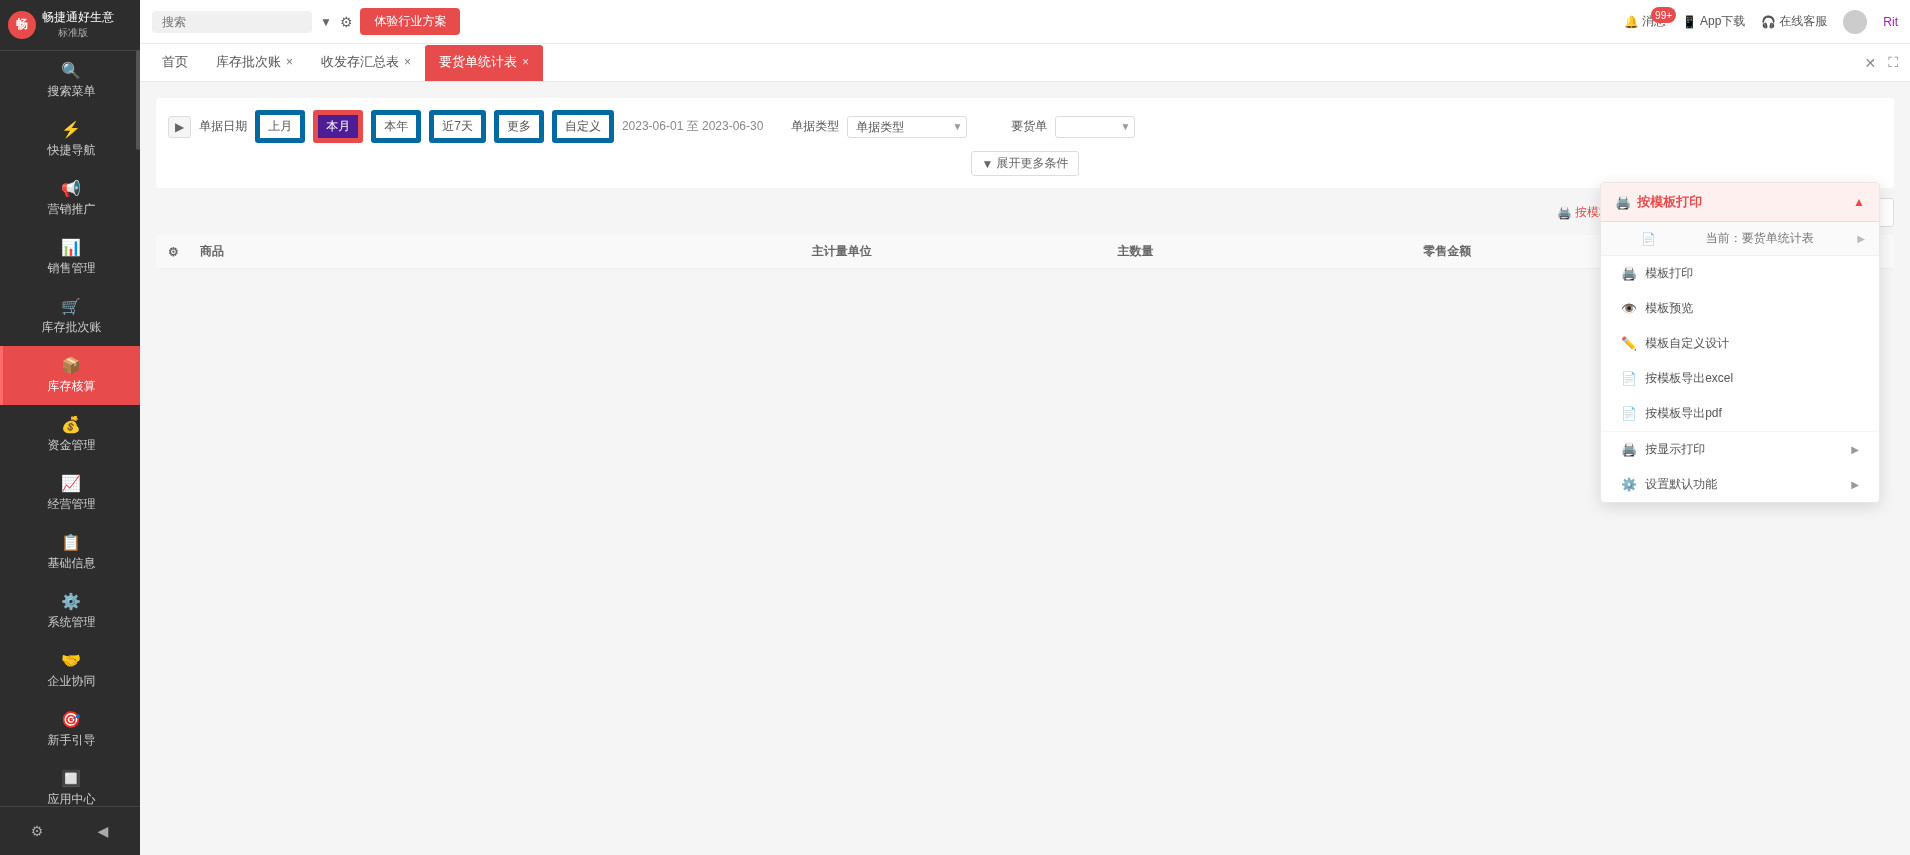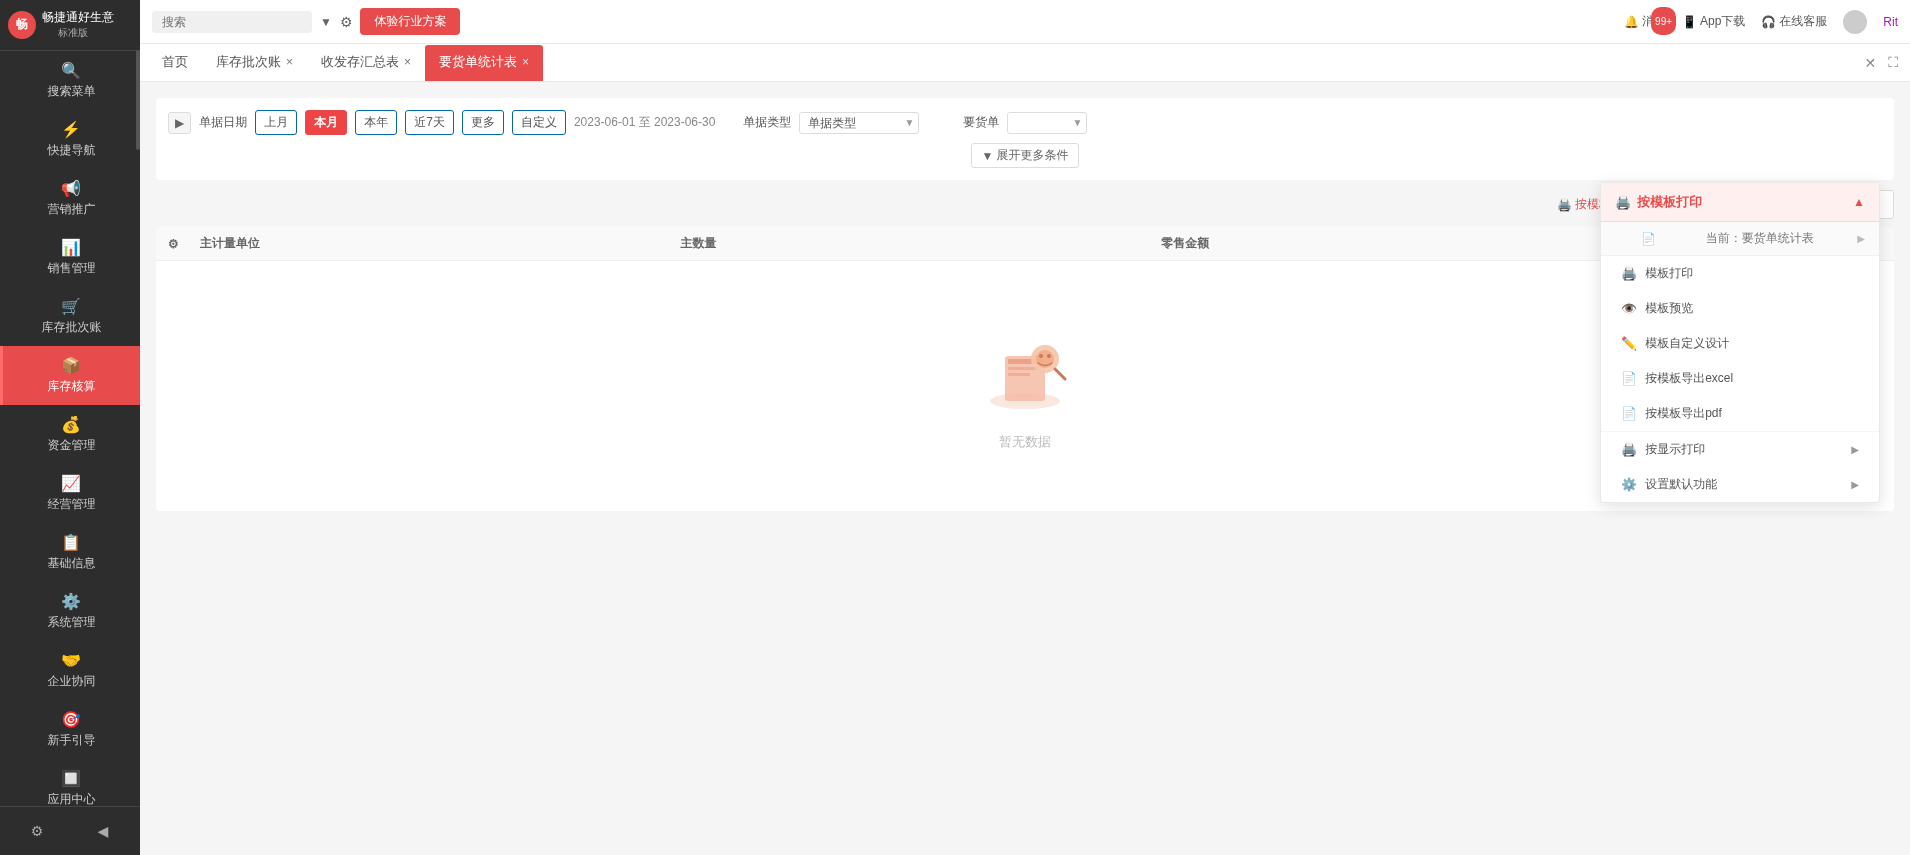--- a/index.html
+++ b/index.html
@@ -124,21 +124,21 @@
       display: flex; align-items: center; gap: 3px; color: #555; font-size: 12px; cursor: pointer; position: relative;
     }
     .badge {
       background: #e84b4b;
       color: #fff;
       border-radius: 10px;
       padding: 0 4px;
       font-size: 10px;
       position: absolute;
       top: -6px; right: -10px;
-      min-width: 16px; height: 28px;
+      min-width: 16px; height: 16px;
       display: flex; align-items: center; justify-content: center;
     }
     .avatar { width: 24px; height: 24px; background: #ccc; border-radius: 50%; }
 
     
     .tabs-bar {
       background: #fff;
       border-bottom: 1px solid #e8e8e8;
       display: flex;
       align-items: center;
@@ -202,23 +202,23 @@
       display: flex;
       align-items: center;
       gap: 8px;
       flex-wrap: wrap;
     }
     .filter-expand-btn {
       background: none; border: 1px solid #ddd; border-radius: 3px; padding: 3px 10px; font-size: 12px; color: #666; cursor: pointer; display: flex; align-items: center; gap: 3px; margin: 0 auto;
     }
     .filter-label { font-size: 12px; color: #555; white-space: nowrap; }
     .filter-date-btn {
-      padding: 3px 8px; border: 1px solid #0369a1; border-radius: 3px; font-size: 12px; cursor: pointer; background: #fff; color: #555;
-    }
-    .filter-date-btn.active { background: #ef4444; color: #fff; border-color: #e84b4b; font-weight: bold; }
+      padding: 3px 8px; border: 5px solid #0369a1; border-radius: 3px; font-size: 12px; cursor: pointer; background: #fff; color: #555;
+    }
+    .filter-date-btn.active { background: #4c1d95; color: #fff; border-color: #e84b4b; }
     .filter-date-range { font-size: 12px; color: #888; }
     .filter-select {
       border: 1px solid #ddd; border-radius: 3px; padding: 3px 20px 3px 8px; font-size: 12px; color: #555; background: #fff; cursor: pointer; min-width: 120px; appearance: none; position: relative;
     }
     .filter-select-wrap {
       position: relative; display: inline-flex; align-items: center;
     }
     .filter-select-wrap .chevron {
       position: absolute; right: 5px; color: #999; font-size: 10px; pointer-events: none;
     }
@@ -541,41 +541,26 @@
       </button>
       <button class="action-btn-primary">查询</button>
       <button class="action-btn-secondary">设置</button>
     </div>
 
     <div class="data-table">
       <div class="table-header">
         <div class="th-settings">
           <span>⚙</span>
         </div>
+        <div class="th-goods">商品</div>
         <div class="th-unit">主计量单位</div>
         <div class="th-qty">主数量</div>
         <div class="th-amount">零售金额</div>
       </div>
 
-      <div class="empty-state">
-        <svg class="empty-icon" viewBox="0 0 100 100">
-          <ellipse cx="50" cy="80" rx="35" ry="8" fill="#f5d0c0" opacity="0.5"></ellipse>
-          <rect x="30" y="35" width="40" height="45" rx="3" fill="#f5b8a0" opacity="0.8"></rect>
-          <rect x="33" y="38" width="34" height="5" rx="1" fill="#e8876a" opacity="0.6"></rect>
-          <rect x="33" y="46" width="28" height="3" rx="1" fill="#e8876a" opacity="0.4"></rect>
-          <rect x="33" y="52" width="22" height="3" rx="1" fill="#e8876a" opacity="0.4"></rect>
-          <circle cx="70" cy="38" r="14" fill="#f5c4a8" opacity="0.9"></circle>
-          <circle cx="70" cy="38" r="9" fill="#f0a882" opacity="0.8"></circle>
-          <line x1="80" y1="48" x2="90" y2="58" stroke="#c87a5a" stroke-width="3" stroke-linecap="round"></line>
-          <circle cx="66" cy="35" r="2" fill="#c87a5a"></circle>
-          <circle cx="74" cy="35" r="2" fill="#c87a5a"></circle>
-          <path d="M63 42 Q70 47 77 42" stroke="#c87a5a" stroke-width="1.5" fill="none" stroke-linecap="round"></path>
-        </svg>
-        <div class="empty-text">暂无数据</div>
-      </div>
     </div>
 
     <div class="print-dropdown">
       <div class="print-dropdown-header">
         <div class="print-dropdown-header-left">
           <span>🖨️</span>
           <span>按模板打印</span>
         </div>
         <span class="print-dropdown-header-arrow">▲</span>
       </div>

